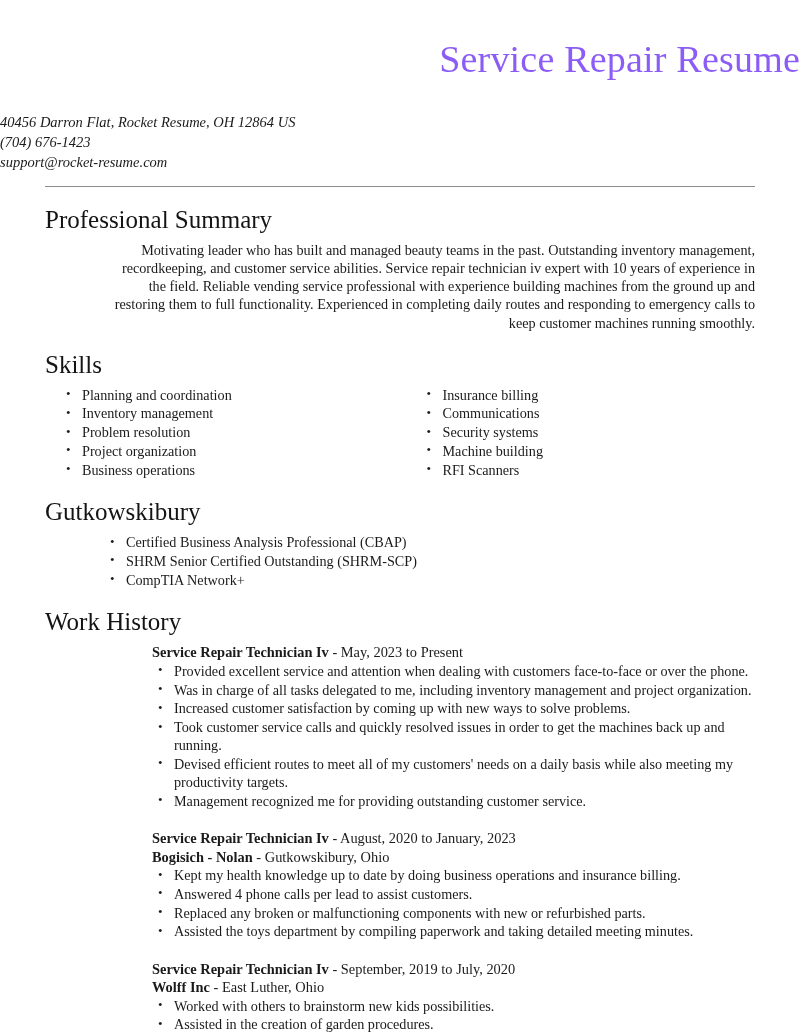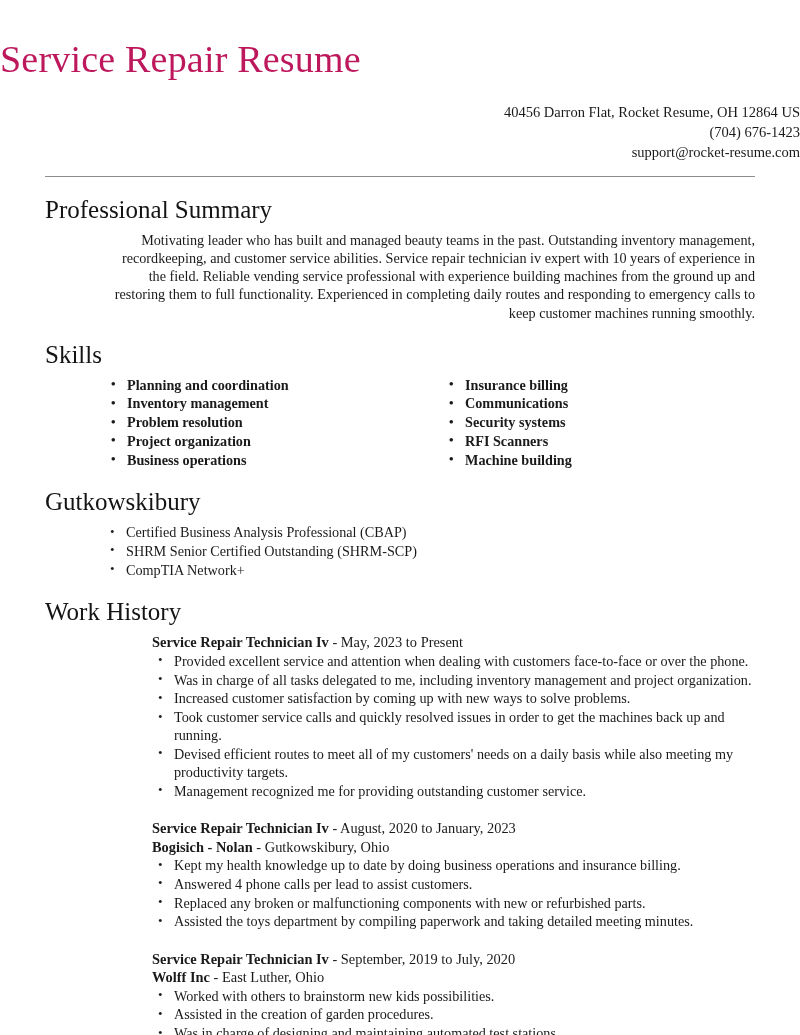--- a/index.html
+++ b/index.html
@@ -18,32 +18,33 @@
     width: 800px;
     height: 1035px;
     position: relative;
     overflow: hidden;
     box-sizing: border-box;
     padding: 0;
   }
 
   
   .resume-title {
-    text-align: left;
+    text-align: right;
     font-size: 38px;
     font-weight: 400;
     letter-spacing: 0.2px;
     margin: 0;
     padding-top: 38px;
     line-height: 1.15;
-    color: #be185d;
+    color: #8b5cf6;
   }
   .contact-block {
-    text-align: right;
-    margin-top: 20px;
+    text-align: left;
+    margin-top: 30px;
+    font-style: italic;
   }
   .contact-line {
     font-size: 14.5px;
     line-height: 20px;
     color: #1a1a1a;
   }
   .header-rule {
     border: 0;
     border-top: 1.6px solid #8c8c8c;
     margin: 14px 45px 0 45px;
@@ -92,23 +93,22 @@
     left: 6px;
     top: -0.5px;
     font-size: 13px;
     line-height: 18.2px;
     color: #1a1a1a;
   }
 
   
   .skills-columns {
     display: flex;
-    padding-left: 105px;
-    padding-right: 45px;
-    font-weight: bold;
+    padding-left: 60px;
+    padding-right: 45px;
   }
   .skills-col {
     width: 50%;
     box-sizing: border-box;
   }
   .skills-col.right {
     padding-left: 13px;
   }
 
   
@@ -176,22 +176,22 @@
             <li>Problem resolution</li>
             <li>Project organization</li>
             <li>Business operations</li>
           </ul>
       </div>
       <div class="skills-col right">
         <ul class="bullets" id="skills-right">
             <li>Insurance billing</li>
             <li>Communications</li>
             <li>Security systems</li>
+            <li>Machine building</li>
             <li>RFI Scanners</li>
-            <li>Machine building</li>
           </ul>
       </div>
     </div>
   </div>
 
   <div class="section">
     <h2 class="section-heading">Gutkowskibury</h2>
     <div class="certs-body">
       <ul class="bullets" id="certs-list">
           <li>Certified Business Analysis Professional (CBAP)</li>

